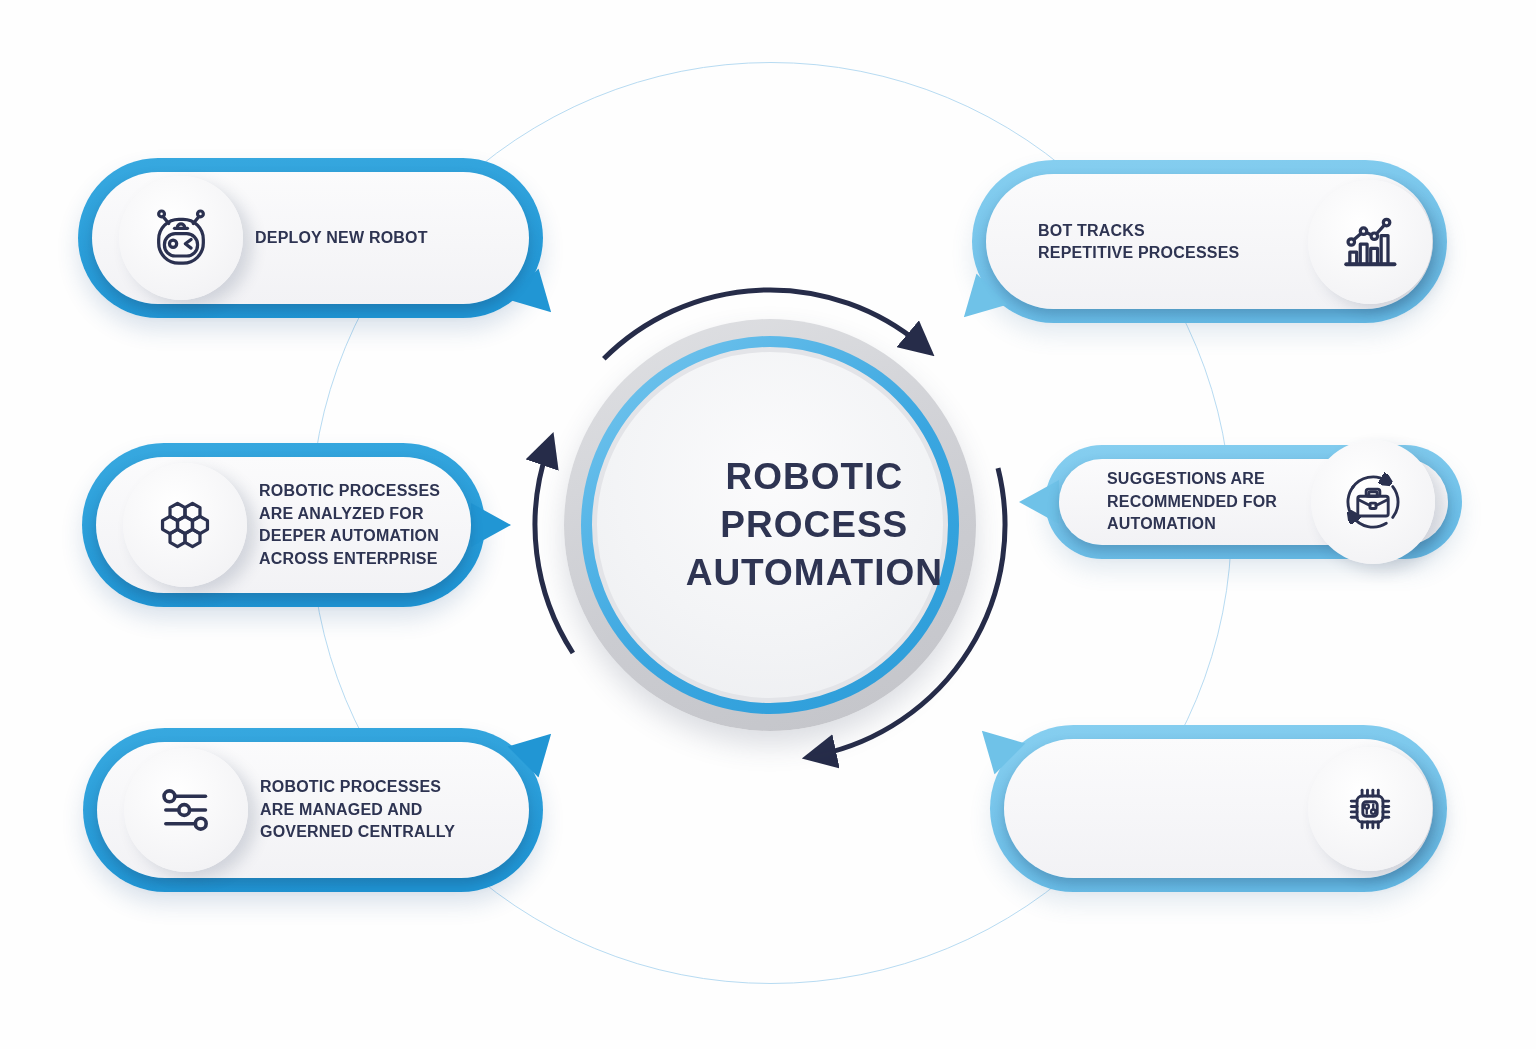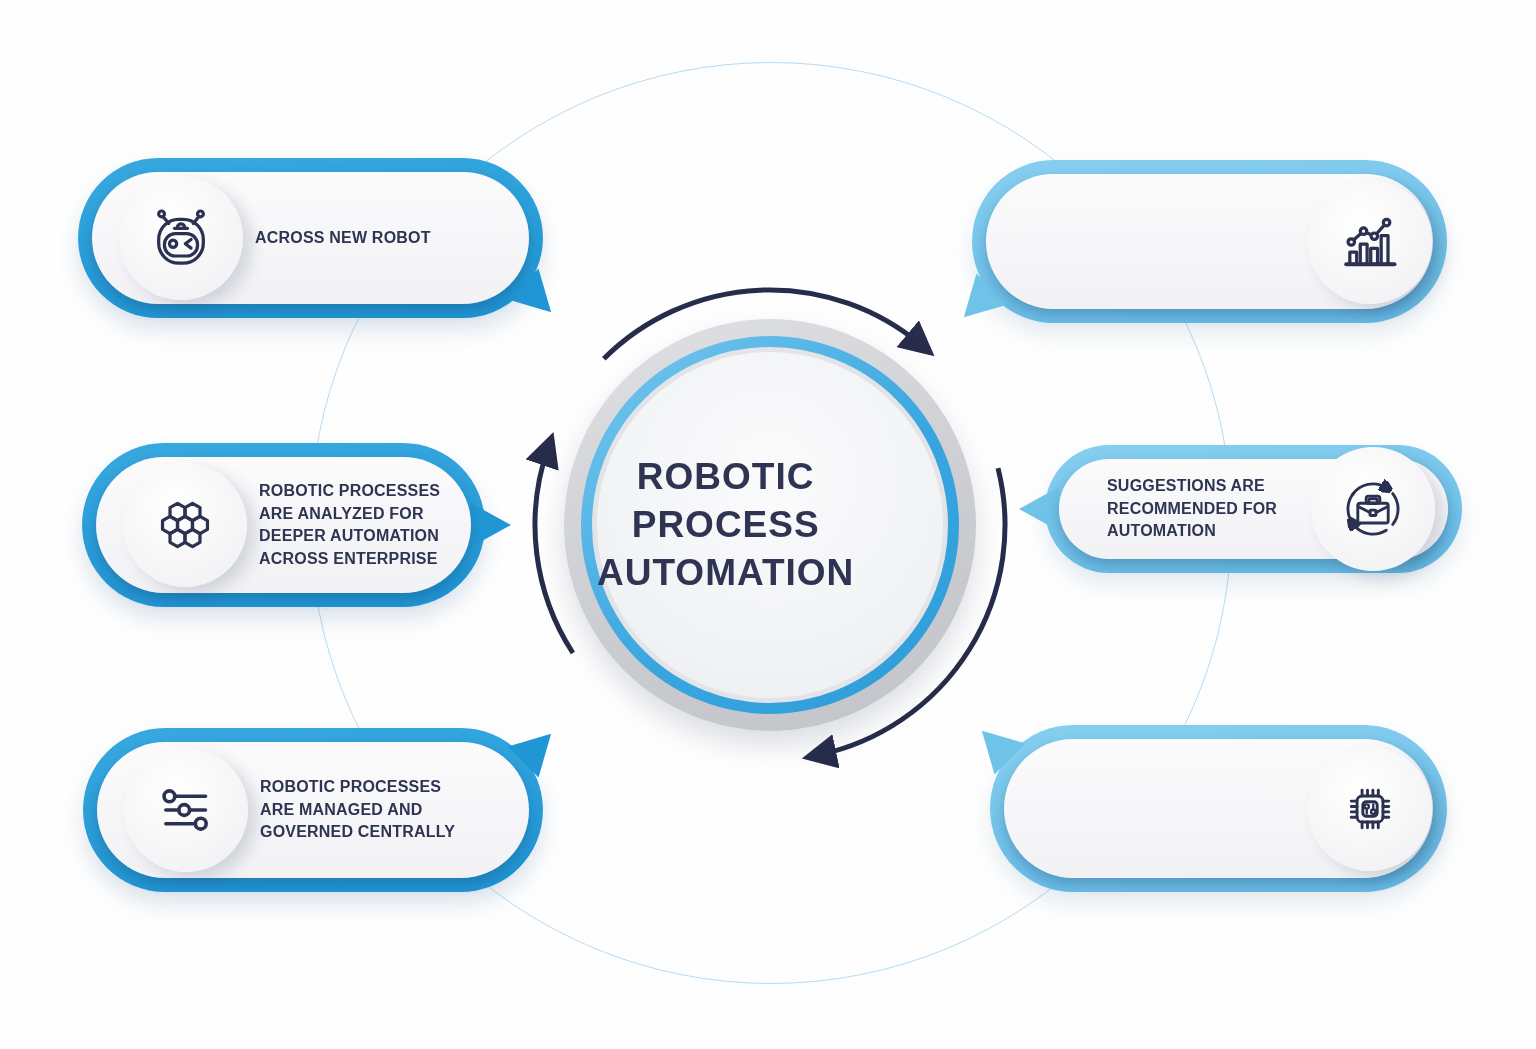--- a/index.html
+++ b/index.html
@@ -20,21 +20,21 @@
     box-shadow:0 14px 28px rgba(60,70,100,.18);
   }
   #hub-blue{
     position:absolute;inset:17px;border-radius:50%;
     background:linear-gradient(140deg,#79c8ef 0%,#3aa6e0 55%,#2b9cd8 100%);
   }
   #hub-disc{
     position:absolute;inset:11px;border-radius:50%;
     border:5px solid #e3e4e8;
     background:radial-gradient(circle at 50% 36%,#fbfbfc 0%,#f3f4f6 55%,#ecedf0 100%);
-    display:flex;align-items:center;justify-content:flex-start;text-align:center;
+    display:flex;align-items:center;justify-content:flex-end;text-align:center;
   }
   #hub-title{
     font-size:37px;line-height:48px;font-weight:700;letter-spacing:1px;
     color:#2e3452;white-space:pre-line;
   }
   
   .callout{position:absolute;border-radius:999px;}
   .callout.left-pill{background:linear-gradient(175deg,#38a9e0 0%,#1f94d3 90%);
     box-shadow:0 12px 22px rgba(40,90,140,.16);}
   .callout.right-pill{background:linear-gradient(175deg,#87cff0 0%,#66bae5 90%);
@@ -70,21 +70,21 @@
   }
   .left-pill .label{left:177px;}
   #callout-r1 .label{left:66px;}
   #callout-r2 .label{left:62px;}
   #callout-r3 .label{left:48px;}
   
   #callout-l1{left:78px; top:158px;width:465px;height:160px;}
   #callout-l2{left:82px; top:443px;width:403px;height:164px;}
   #callout-l3{left:83px; top:728px;width:460px;height:164px;}
   #callout-r1{left:972px;top:160px;width:475px;height:163px;}
-  #callout-r2{left:1045px;top:445px;width:417px;height:128px;}
+  #callout-r2{left:1045px;top:445px;width:417px;height:114px;}
   #callout-r3{left:990px;top:725px;width:457px;height:167px;}
   .ic{stroke:#2b3150;fill:none;stroke-linecap:round;stroke-linejoin:round;}
 </style>
 </head>
 <body>
 
 <div id="stage">
 
   <div id="orbit"></div>
 
@@ -119,21 +119,21 @@
         <line x1="67" y1="30" x2="75" y2="20"></line>
           <circle cx="77" cy="16.5" r="4"></circle>
         <rect x="19" y="24" width="62" height="61" rx="28"></rect>
         <path d="M45 35 a5 4.5 0 0 1 10 0"></path>
         <line x1="41" y1="36.5" x2="59" y2="36.5"></line>
         <rect x="27" y="44" width="46" height="31" rx="15"></rect>
         <circle cx="39" cy="58" r="5"></circle>
         <polyline points="64,52 56,58 64,64"></polyline>
       </svg>
     </div>
-    <div class="label">ACROSS NEW ROBOT</div>
+    <div class="label">DEPLOY NEW ROBOT</div>
   </div>
 
   <div class="callout left-pill" id="callout-l2">
     <div class="tail t-mid-r"></div>
     <div class="inner"></div>
     <div class="icon-circle">
       <svg class="ic" width="72" height="72" viewBox="0 0 100 100" stroke-width="4.5">
         <path d="M39.6 20 L50 26 L50 38 L39.6 44 L29.2 38 L29.2 26 Z"></path>
         <path d="M60.4 20 L70.8 26 L70.8 38 L60.4 44 L50 38 L50 26 Z"></path>
         <path d="M29.2 38 L39.6 44 L39.6 56 L29.2 62 L18.8 56 L18.8 44 Z"></path>
@@ -178,20 +178,22 @@
         <circle cx="41" cy="35" r="4.5" fill="#f6f6f8"></circle>
         <circle cx="56" cy="42" r="4.5" fill="#f6f6f8"></circle>
         <circle cx="73" cy="23" r="4.5" fill="#f6f6f8"></circle>
         <rect x="22" y="64" width="9.5" height="17"></rect>
         <rect x="36.5" y="53" width="9.5" height="28"></rect>
         <rect x="51" y="59" width="9.5" height="22"></rect>
         <rect x="65.5" y="41" width="9.5" height="40"></rect>
         <line x1="17" y1="81" x2="84" y2="81" stroke-width="5.5"></line>
       </svg>
     </div>
+    <div class="label">BOT TRACKS
+REPETITIVE PROCESSES</div>
   </div>
 
   <div class="callout right-pill" id="callout-r2">
     <div class="tail t-mid-l"></div>
     <div class="inner"></div>
     <div class="icon-circle">
       <svg class="ic" width="76" height="76" viewBox="0 0 100 100" stroke-width="3.8">
         <defs>
           <marker id="ah2" viewBox="0 0 10 10" refX="5" refY="5" markerWidth="4.2" markerHeight="4.2" orient="auto">
             <path d="M0 0 L10 5 L0 10 Z" fill="#2b3150"></path>

